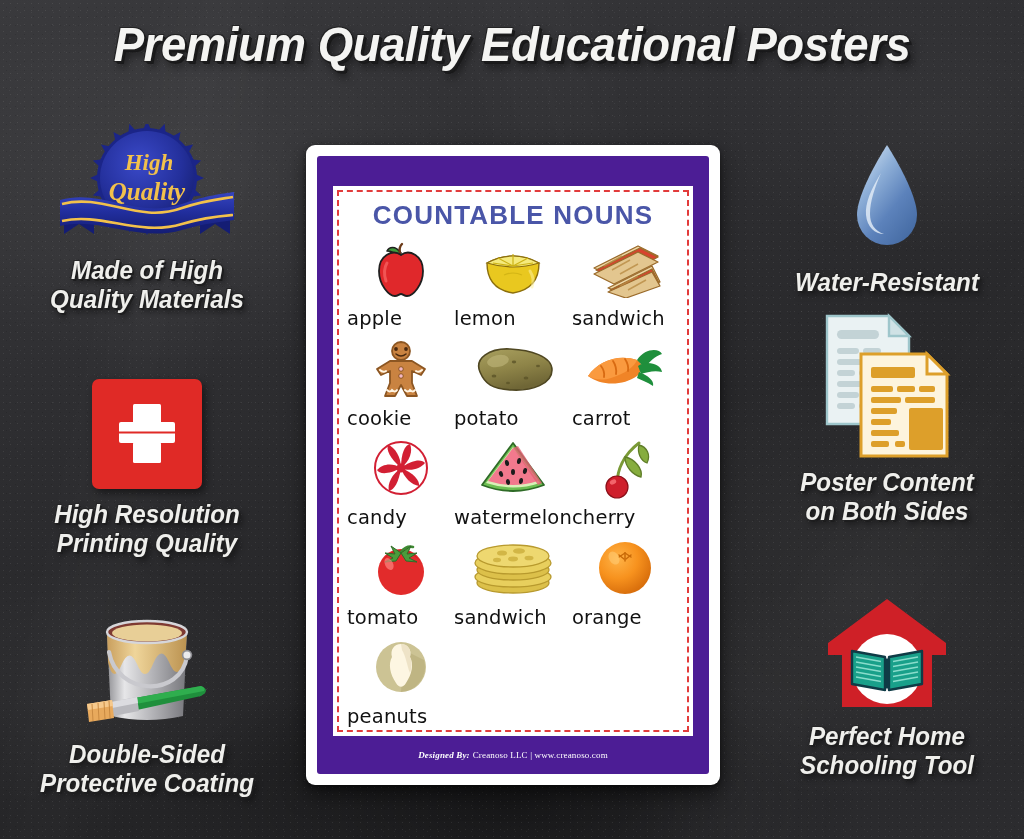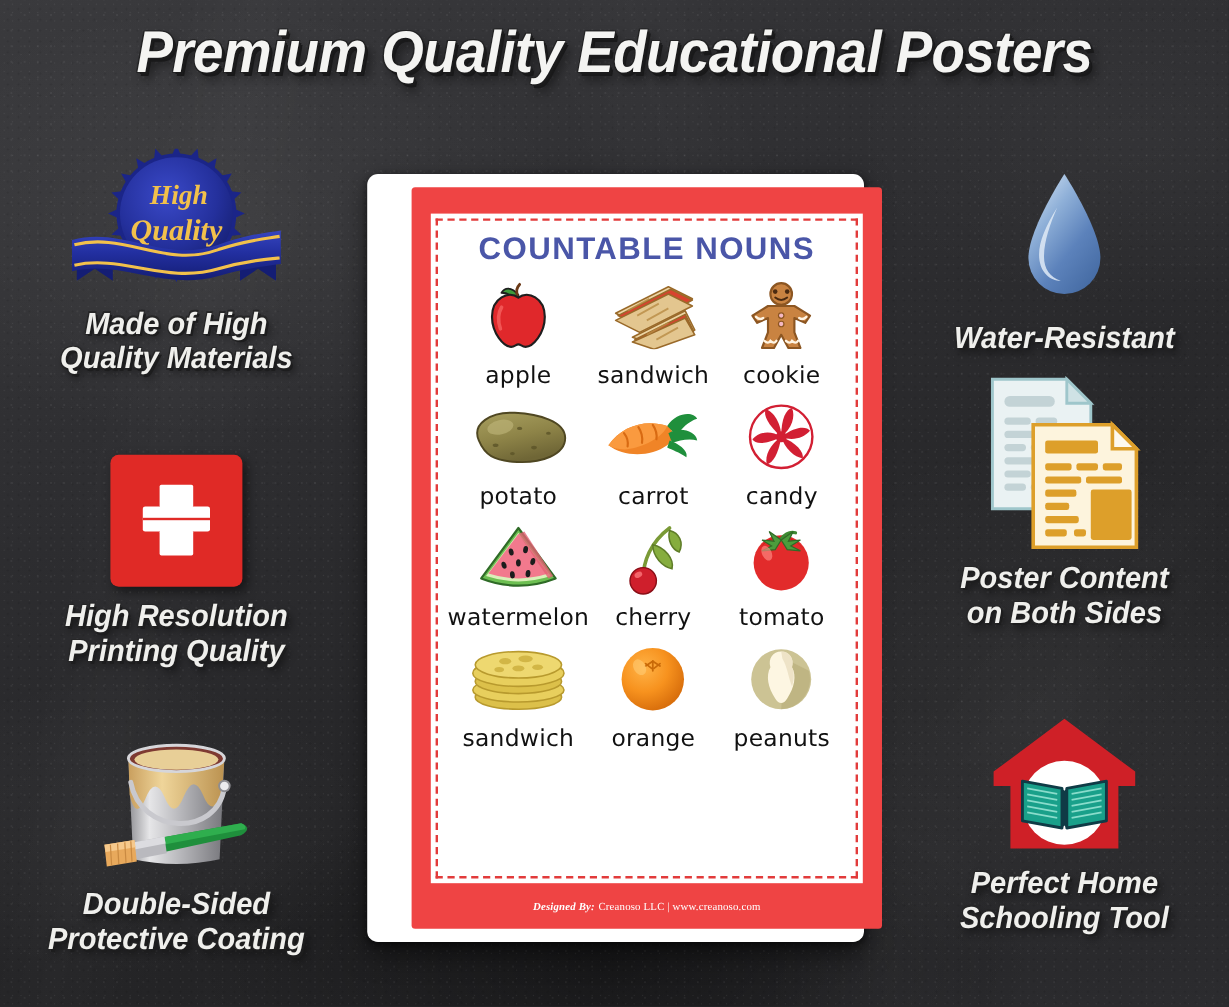--- a/index.html
+++ b/index.html
@@ -114,27 +114,26 @@
     height: 640px;
     background: #ffffff;
     border-radius: 9px;
     padding: 11px;
     box-shadow: 0 9px 22px rgba(0,0,0,.55), 0 2px 5px rgba(0,0,0,.45);
     z-index: 6;
   }
   #poster-teal {
     width: 100%;
     height: 100%;
-    background: #ef4444;
+    background: #4c1d95;
     border-radius: 3px;
-    padding: 22px 16px 0 16px;
+    padding: 30px 16px 0 16px;
     position: relative;
     display: flex;
     flex-direction: column;
-    margin-left: 26px;
   }
   #poster-sheet {
     flex: 1;
     background: #ffffff;
     position: relative;
     padding: 14px 8px 6px 8px;
     display: flex;
     flex-direction: column;
   }
   
@@ -159,21 +158,21 @@
     flex: 1;
     display: grid;
     grid-template-columns: repeat(3, 1fr);
     grid-template-rows: repeat(5, 1fr);
     align-items: center;
     padding: 0 6px;
   }
   .noun-cell {
     display: flex;
     flex-direction: column;
-    align-items: center;
+    align-items: flex-start;
     justify-content: flex-end;
     height: 100%;
     padding-bottom: 2px;
   }
   .noun-art {
     flex: 1;
     display: flex;
     align-items: center;
     justify-content: center;
     width: 100%;
@@ -446,20 +445,38 @@
             <svg width="56" height="58" viewBox="0 0 56 58">
               <path d="M28,12 C22,4 16,6 14,10 C20,10 24,14 26,18 Z" fill="#3f9a3a" stroke="#1f1f1f" stroke-width="1.6" stroke-linejoin="round"></path>
               <path d="M27,12 C26,8 27,5 29,3" fill="none" stroke="#6b3a18" stroke-width="2.4" stroke-linecap="round"></path>
               <path d="M28,14 C20,8 6,14 6,30 C6,44 16,55 22,55 C25,55 26,53 28,53 C30,53 31,55 34,55 C40,55 50,44 50,30 C50,14 36,8 28,14 Z" fill="#e0282b" stroke="#1f1f1f" stroke-width="1.8" stroke-linejoin="round"></path>
               <path d="M14,22 C11,27 11,34 13,40" fill="none" stroke="#ff7a76" stroke-width="3" stroke-linecap="round" opacity=".55"></path>
             </svg>
           </div>
           <div class="noun-label">apple</div>
         </div>
 
+        <div class="noun-cell">
+          <div class="noun-art">
+            <svg width="62" height="54" viewBox="0 0 62 54">
+              <path d="M5,20 Q31,6 57,20 Q57,46 31,50 Q5,46 5,20 Z" fill="#e9c81f" stroke="#8c6f0d" stroke-width="1.4"></path>
+              <path d="M5,20 Q31,6 57,20 Q31,28 5,20 Z" fill="#f5ea7c" stroke="#8c6f0d" stroke-width="1.2"></path>
+              <g stroke="#cdb215" stroke-width="1.2">
+                <line x1="31" y1="23" x2="31" y2="11"></line>
+                <line x1="31" y1="23" x2="16" y2="15"></line>
+                <line x1="31" y1="23" x2="46" y2="15"></line>
+                <line x1="31" y1="23" x2="11" y2="20"></line>
+                <line x1="31" y1="23" x2="51" y2="20"></line>
+              </g>
+              <path d="M22,32 Q31,28 40,32" fill="none" stroke="#c4a80f" stroke-width="1.2" opacity=".6"></path>
+              <path d="M48,28 Q53,36 50,44" fill="none" stroke="#fdf3a0" stroke-width="3" stroke-linecap="round" opacity=".55"></path>
+            </svg>
+          </div>
+          <div class="noun-label">lemon</div>
+        </div>
 
         <div class="noun-cell">
           <div class="noun-art">
             <svg width="78" height="56" viewBox="0 0 78 56">
               <g stroke="#9a6a2a" stroke-width="1.3" stroke-linejoin="round">
                 <path d="M8,26 L52,4 L72,14 L28,36 Z" fill="#edd6a6"></path>
                 <path d="M10,28 L54,6 L72,15 L30,38 Z" fill="#d8432f"></path>
                 <path d="M8,32 L52,10 L72,20 L28,42 Z" fill="#e3c68f"></path>
               </g>
               <g stroke="#b98c45" stroke-width="1.5" opacity=".8">

